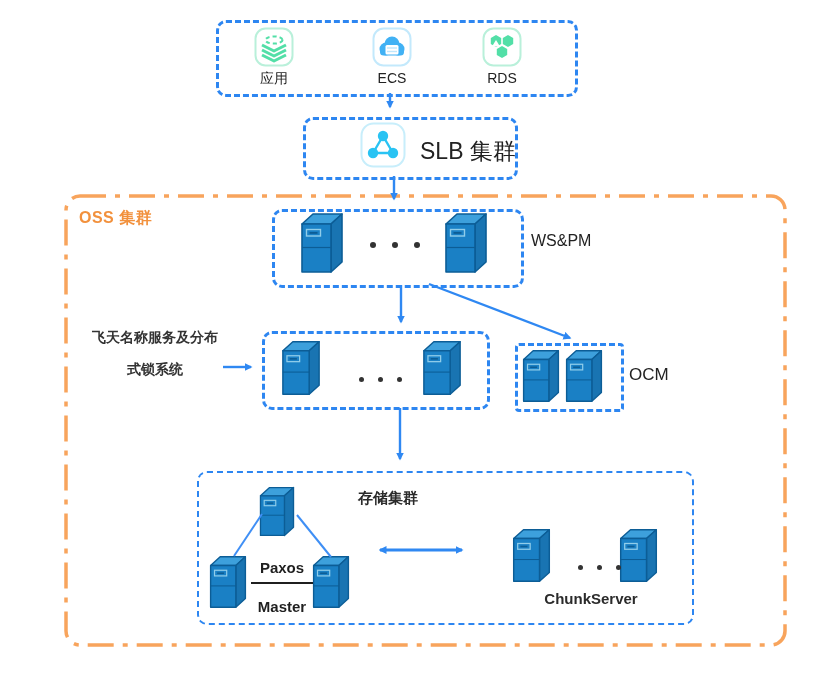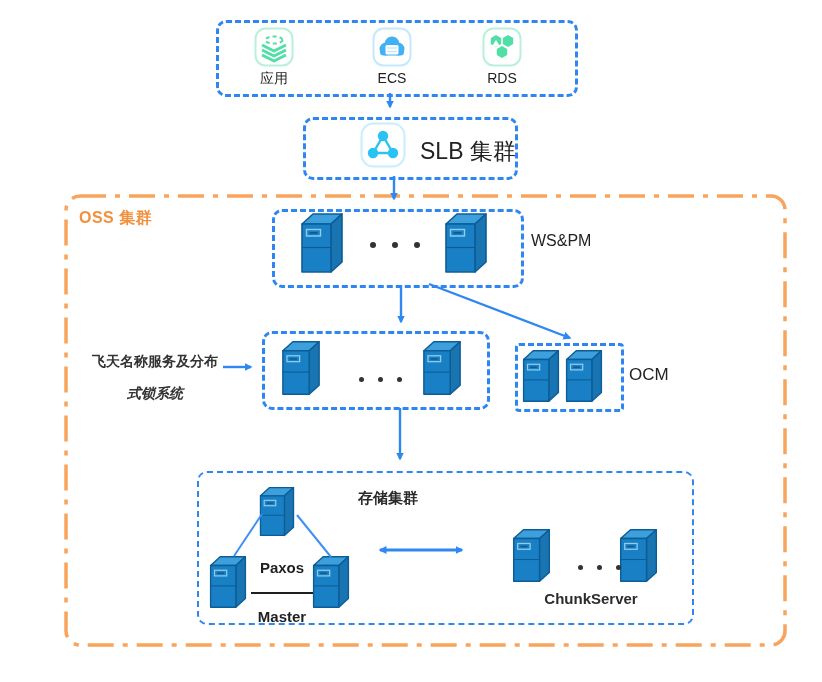--- a/index.html
+++ b/index.html
@@ -14,31 +14,31 @@
   .thinbox{position:absolute;border:2px dashed #2d86f1;border-radius:10px;background:transparent;}
   
   .icon-item{position:absolute;width:64px;display:flex;flex-direction:column;align-items:center;}
   .icon-item .lbl{margin-top:3px;font-size:14px;color:#222;}
   .icon-frame{width:40px;height:40px;}
   
   .oss-label{position:absolute;font-size:16px;font-weight:bold;color:#f2913d;letter-spacing:.5px;}
   .box-label{position:absolute;font-size:16px;color:#222;}
   .bold-label{position:absolute;font-size:15px;font-weight:bold;color:#2b2b2b;}
   .note{position:absolute;width:150px;text-align:center;font-size:14px;font-weight:bold;color:#333;line-height:1;}
-  .note .l2{margin-top:18px;font-style:italic;}
+  .note .l2{margin-top:18px;}
   
   .dots{position:absolute;display:flex;align-items:center;}
   .dots i{display:block;border-radius:50%;background:#333;}
   .dots.big i{width:6px;height:6px;margin:0 8px;}
   .dots.small i{width:5px;height:5px;margin:0 7px;}
   
   .srv{position:absolute;}
   
   .pm{position:absolute;width:62px;text-align:center;font-weight:bold;color:#1f1f1f;font-size:15px;}
-  .pm .top{padding-bottom:16px;border-bottom:2px solid #1f1f1f;}
+  .pm .top{padding-bottom:6px;border-bottom:2px solid #1f1f1f;}
   .pm .bot{padding-top:14px;}
   .overlay{position:absolute;left:0;top:0;pointer-events:none;}
 </style>
 </head>
 <body>
 
 <div id="stage">
 
   <svg width="0" height="0" style="position:absolute" aria-hidden="true">
     <defs>
@@ -113,21 +113,21 @@
   <svg class="srv" style="left:443px;top:211px" width="46" height="64" viewBox="0 0 46 64">
       <use href="#server"></use>
     </svg>
   <div class="dots big" style="left:362px;top:242px">
       <i></i>
       <i></i>
       <i></i>
     </div>
   <div class="box-label" style="left:531px;top:232px">WS&amp;PM</div>
 
-  <div class="note" style="left:80px;top:354px">
+  <div class="note" style="left:80px;top:330px">
     <div class="l1">飞天名称服务及分布</div>
     <div class="l2">式锁系统</div>
   </div>
 
   <div class="bluebox" style="left:262px;top:331px;width:222px;height:73px"></div>
   <svg class="srv" style="left:280px;top:339px" width="42" height="58" viewBox="0 0 46 64">
       <use href="#server"></use>
     </svg>
   <svg class="srv" style="left:421px;top:339px" width="42" height="58" viewBox="0 0 46 64">
       <use href="#server"></use>

